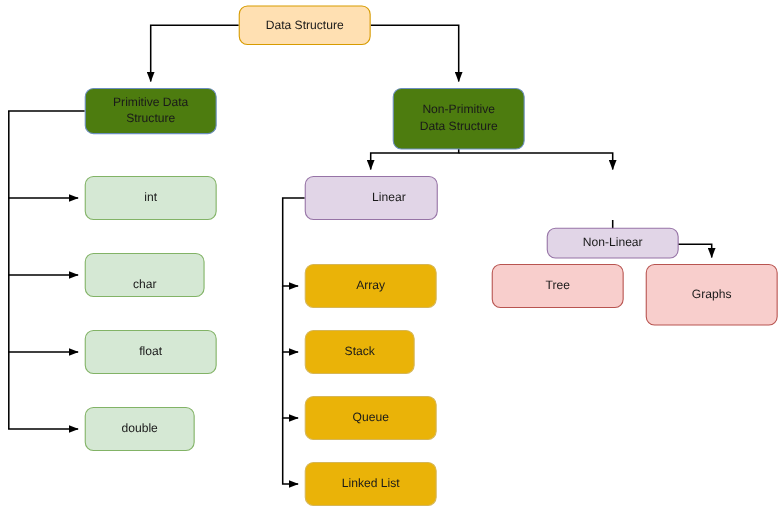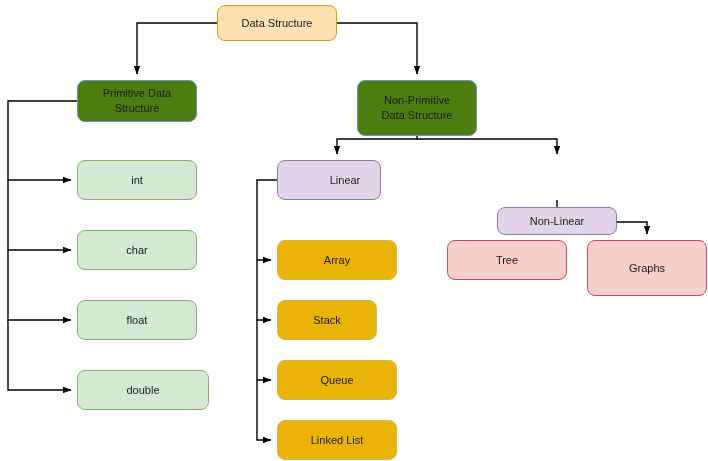--- a/index.html
+++ b/index.html
@@ -76,24 +76,24 @@
         <path d="M 557 222 L 647 222 L 647 234" fill="none" stroke="#000000" stroke-width="1.4" marker-end="url(#arrowhead)"></path>
       </g>
   </svg>
   <div id="nodes">
       <div class="node n-root" style="left: 217px; top: 5px; width: 120px; height: 36px;"><span>Data Structure</span></div>
       <div class="node n-blue" style="left: 77px; top: 80px; width: 120px; height: 42px;"><span>Primitive Data
 Structure</span></div>
       <div class="node n-blue" style="left: 357px; top: 80px; width: 120px; height: 56px;"><span>Non-Primitive
 Data Structure</span></div>
       <div class="node n-green" style="left: 77px; top: 160px; width: 120px; height: 40px;"><span>int</span></div>
-      <div class="node n-green" style="left: 77px; top: 230px; width: 120px; height: 40px;"><span>char</span></div>
+      <div class="node n-green" style="left: 77px; top: 230px; width: 109px; height: 40px; align-items: flex-end;"><span>char</span></div>
       <div class="node n-green" style="left: 77px; top: 300px; width: 120px; height: 40px;"><span>float</span></div>
-      <div class="node n-green" style="left: 77px; top: 370px; width: 132px; height: 40px;"><span>double</span></div>
-      <div class="node n-purple" style="left: 277px; top: 160px; width: 104px; height: 40px; padding-left: 36px;"><span>Linear</span></div>
+      <div class="node n-green" style="left: 77px; top: 370px; width: 100px; height: 40px;"><span>double</span></div>
+      <div class="node n-purple" style="left: 277px; top: 160px; width: 121px; height: 40px; padding-left: 36px;"><span>Linear</span></div>
       <div class="node n-purple" style="left: 497px; top: 160px; width: 120px; height: 28px; margin-top: 47px;"><span>Non-Linear</span></div>
       <div class="node n-yellow" style="left: 277px; top: 240px; width: 120px; height: 40px;"><span>Array</span></div>
       <div class="node n-yellow" style="left: 277px; top: 300px; width: 100px; height: 40px;"><span>Stack</span></div>
       <div class="node n-yellow" style="left: 277px; top: 360px; width: 120px; height: 40px;"><span>Queue</span></div>
       <div class="node n-yellow" style="left: 277px; top: 420px; width: 120px; height: 40px;"><span>Linked List</span></div>
       <div class="node n-red" style="left: 447px; top: 240px; width: 120px; height: 40px;"><span>Tree</span></div>
       <div class="node n-red" style="left: 587px; top: 240px; width: 120px; height: 56px; text-align: center;"><span>Graphs</span></div>
     </div>
 </div>
 

